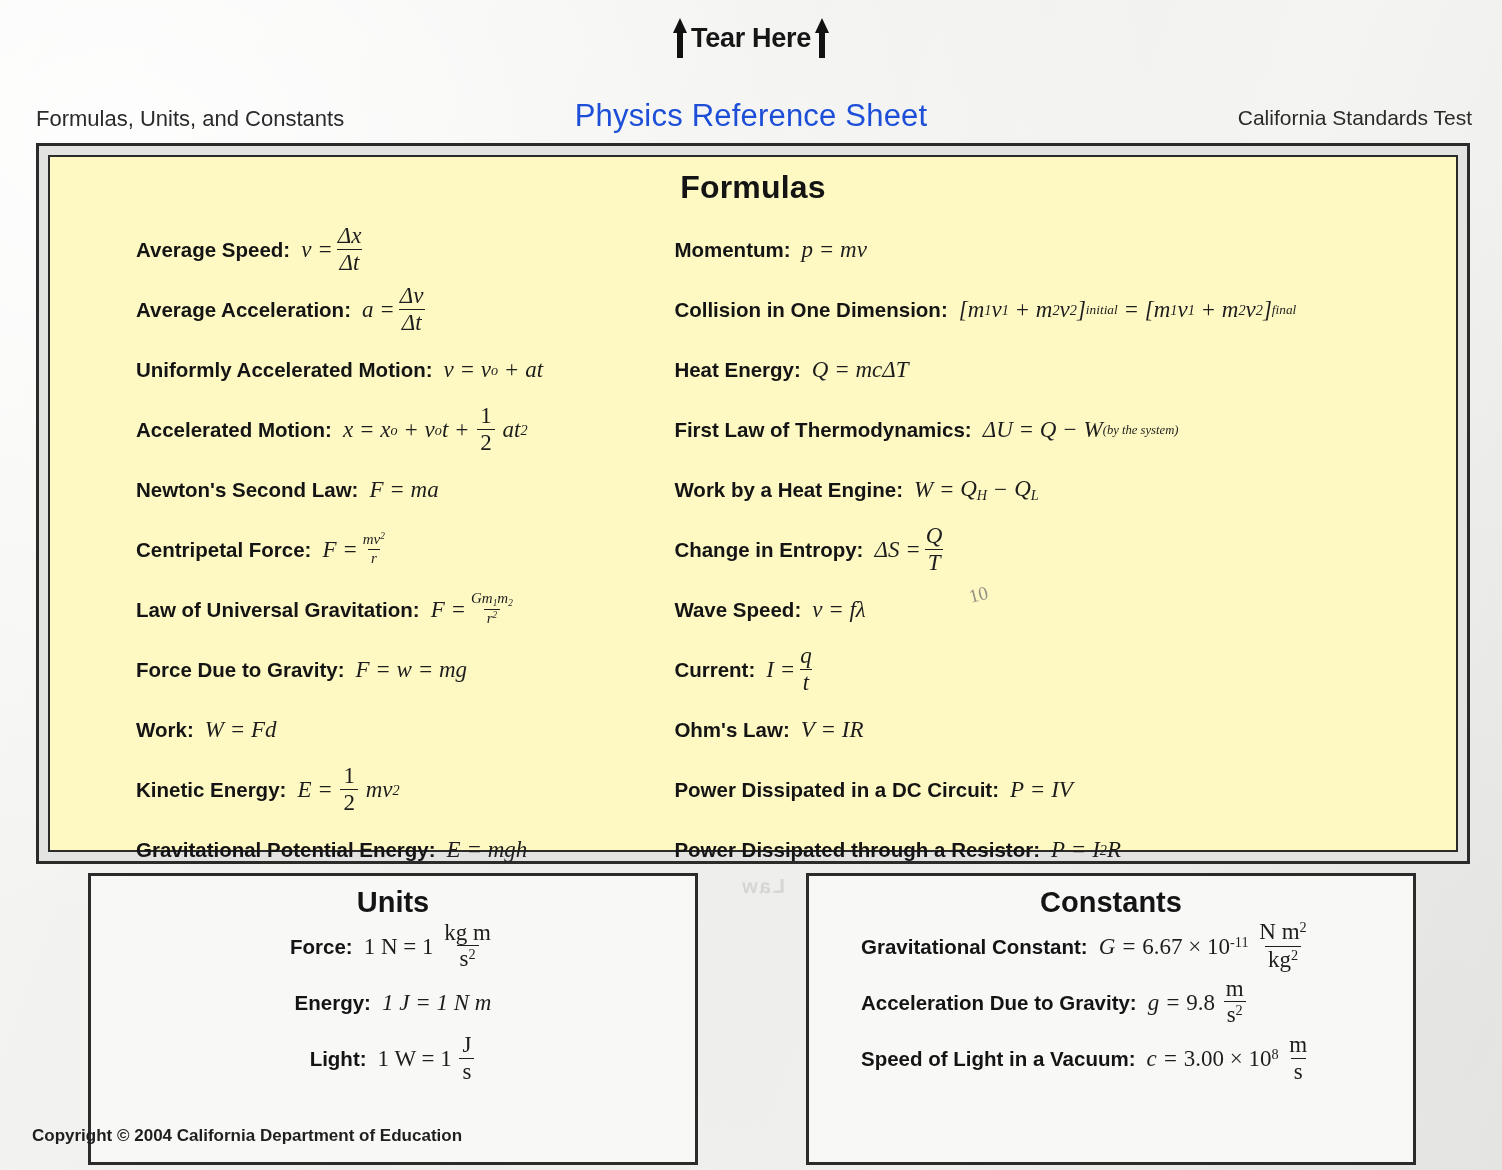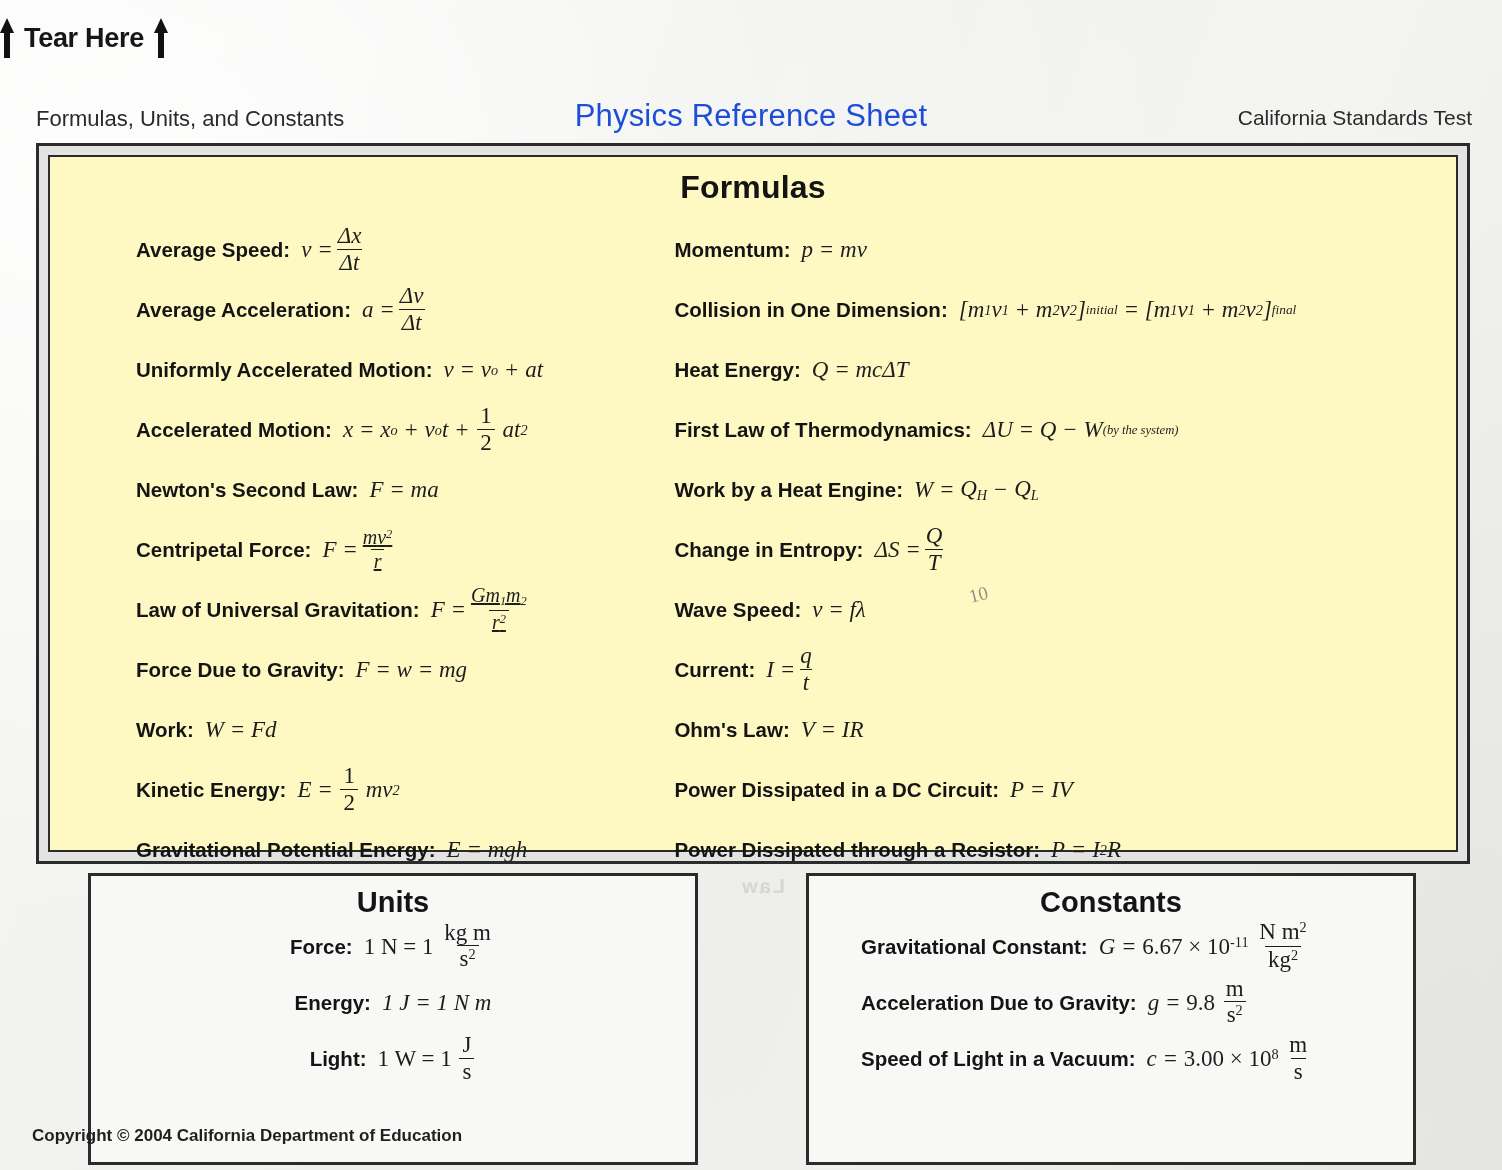--- a/index.html
+++ b/index.html
@@ -26,22 +26,23 @@
     pointer-events: none;
   }
 
   
   .tear-row {
     position: absolute;
     top: 18px;
     left: 0;
     width: 1502px;
     display: flex;
+    justify-content: center;
     align-items: center;
-    gap: 10px;
+    gap: 4px;
   }
   .tear-text {
     font-size: 27px;
     font-weight: bold;
     letter-spacing: -0.3px;
     color: #161616;
   }
   .arrow-up {
     display: inline-block;
     width: 14px;
@@ -173,21 +174,21 @@
     margin: 0 2px;
     line-height: 1.04;
     position: relative;
     top: -1px;
   }
   .frac .num { padding: 0 3px 1px 3px; }
   .frac .den {
     padding: 1px 3px 0 3px;
     border-top: 1.4px solid #1d1d1d;
   }
-  .frac.small { font-size: 20px; text-decoration: underline; }
+  .frac.small { font-size: 15px; }
 
   sub { font-size: 0.62em; vertical-align: -0.28em; }
   sup { font-size: 0.62em; vertical-align: 0.5em; }
   .tiny-ital { font-size: 0.58em; font-style: italic; vertical-align: -0.25em; }
   .paren-note { font-size: 0.55em; font-style: italic; vertical-align: -0.2em; }
 
   
   .pencil-mark {
     position: absolute;
     font-family: "Liberation Serif", serif;

